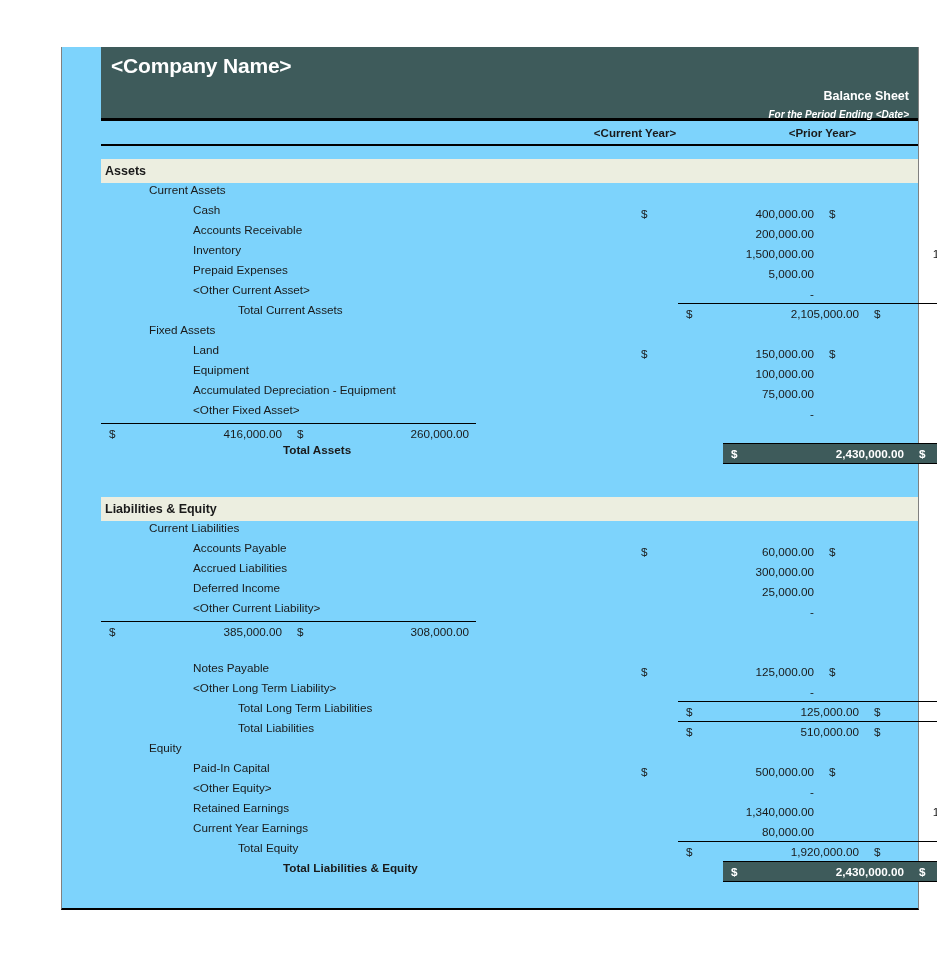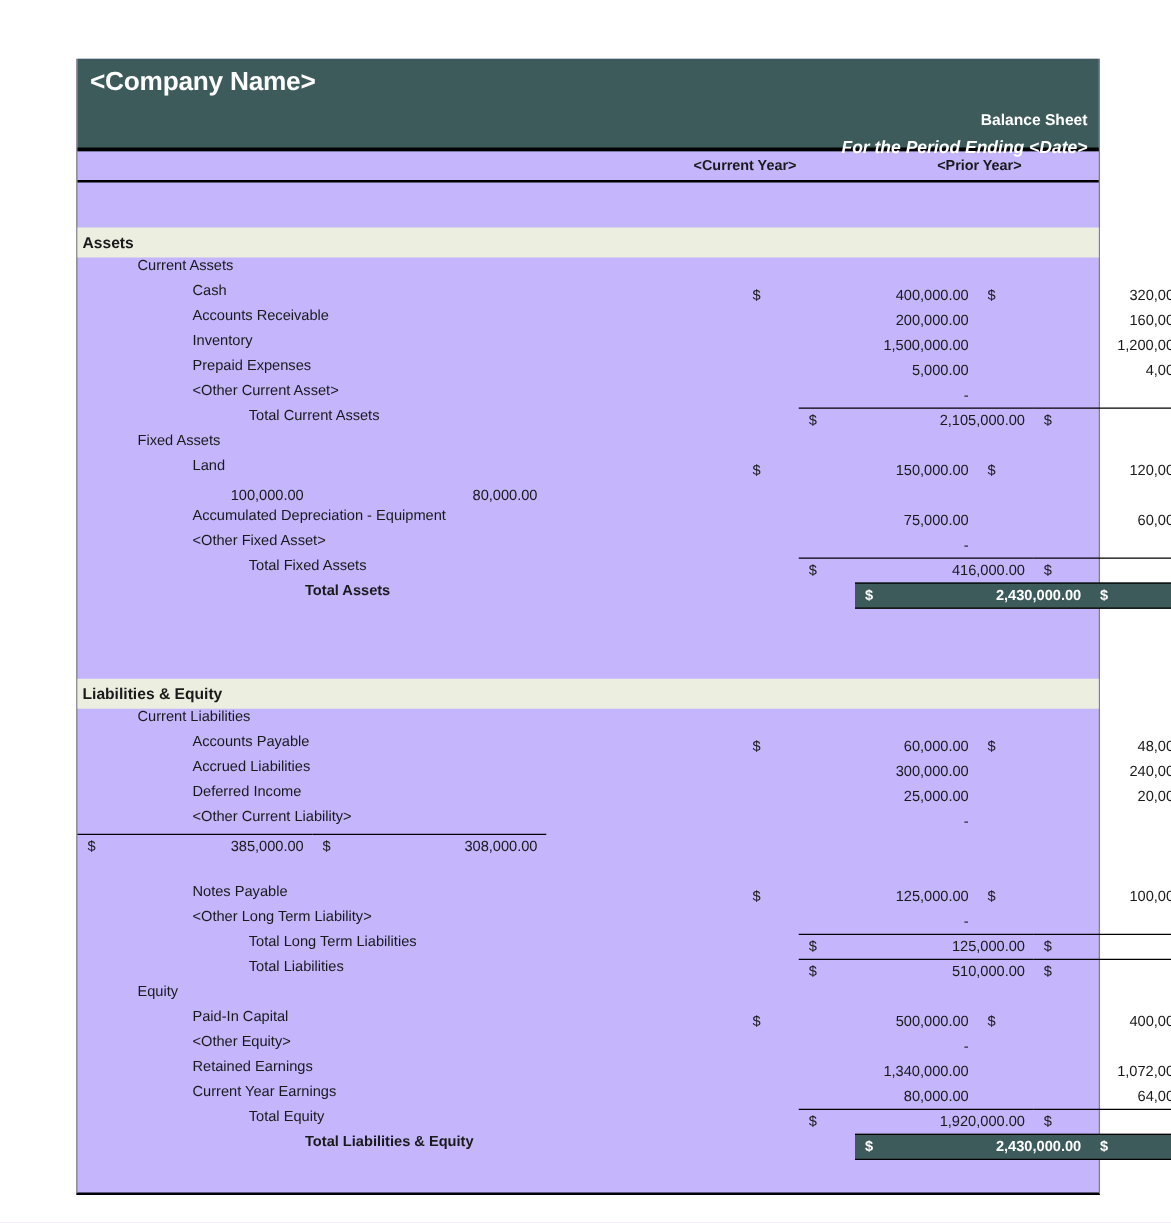--- a/index.html
+++ b/index.html
@@ -17,21 +17,22 @@
 
   #sheet {
     position: absolute;
     left: 61px;
     top: 47px;
     width: 817px;
     border-left: 1px solid #808080;
     border-right: 1px solid #808080;
     border-bottom: 2px solid #000000;
     box-sizing: content-box;
-    background: #c4b5fd;
+    background: #7dd3fc;
+    padding-left: 39px;
   }
 
   
   .title-band {
     background: #3e5b5b;
     color: #ffffff;
     padding: 7px 10px 6px 10px;
     border-bottom: 3px solid #000000;
     position: relative;
     height: 74px;
@@ -48,21 +49,21 @@
     right: 9px;
     top: 42px;
     font-size: 12.5px;
     font-weight: bold;
     text-align: right;
   }
   .doc-period {
     position: absolute;
     right: 9px;
     top: 62px;
-    font-size: 14px;
+    font-size: 10px;
     font-weight: bold;
     font-style: italic;
     text-align: right;
   }
 
   
   .colhead-row {
     display: flex;
     border-bottom: 2px solid #000000;
     height: 23px;
@@ -74,21 +75,20 @@
   .ch-cy    { width: 188px; flex: none; text-align: center; }
   .ch-py    { width: 187px; flex: none; text-align: center; }
 
   
   .section-band {
     background: #eceee0;
     font-size: 12.5px;
     font-weight: bold;
     padding: 5px 0 5px 4px;
     line-height: 14px;
-    margin-top: 23px;
   }
   .spacer-sm { height: 13px; }
   .spacer-gap { height: 33px; }
   .spacer-end { height: 26px; }
 
   
   .row {
     display: flex;
     height: 20px;
     align-items: flex-start;
@@ -231,20 +231,21 @@
         <div class="cellpair">
           <span class="cur">$</span>
           <span class="amt">150,000.00</span>
         </div>
         <div class="cellpair py">
           <span class="cur">$</span>
           <span class="amt">120,000.00</span>
         </div>
       </div>
       <div class="row">
+        <div class="label lvl-item">Equipment</div>
         <div class="cellpair">
           <span class="cur"></span>
           <span class="amt">100,000.00</span>
         </div>
         <div class="cellpair py">
           <span class="cur"></span>
           <span class="amt">80,000.00</span>
         </div>
       </div>
       <div class="row">
@@ -263,21 +264,20 @@
         <div class="cellpair">
           <span class="cur"></span>
           <span class="amt">-</span>
         </div>
         <div class="cellpair py">
           <span class="cur"></span>
           <span class="amt">-</span>
         </div>
       </div>
       <div class="row ruled">
-        <div class="label lvl-sub">Total Fixed Assets</div>
         <div class="cellpair">
           <span class="cur">$</span>
           <span class="amt">416,000.00</span>
         </div>
         <div class="cellpair py">
           <span class="cur">$</span>
           <span class="amt">260,000.00</span>
         </div>
       </div>
       <div class="row grand">

